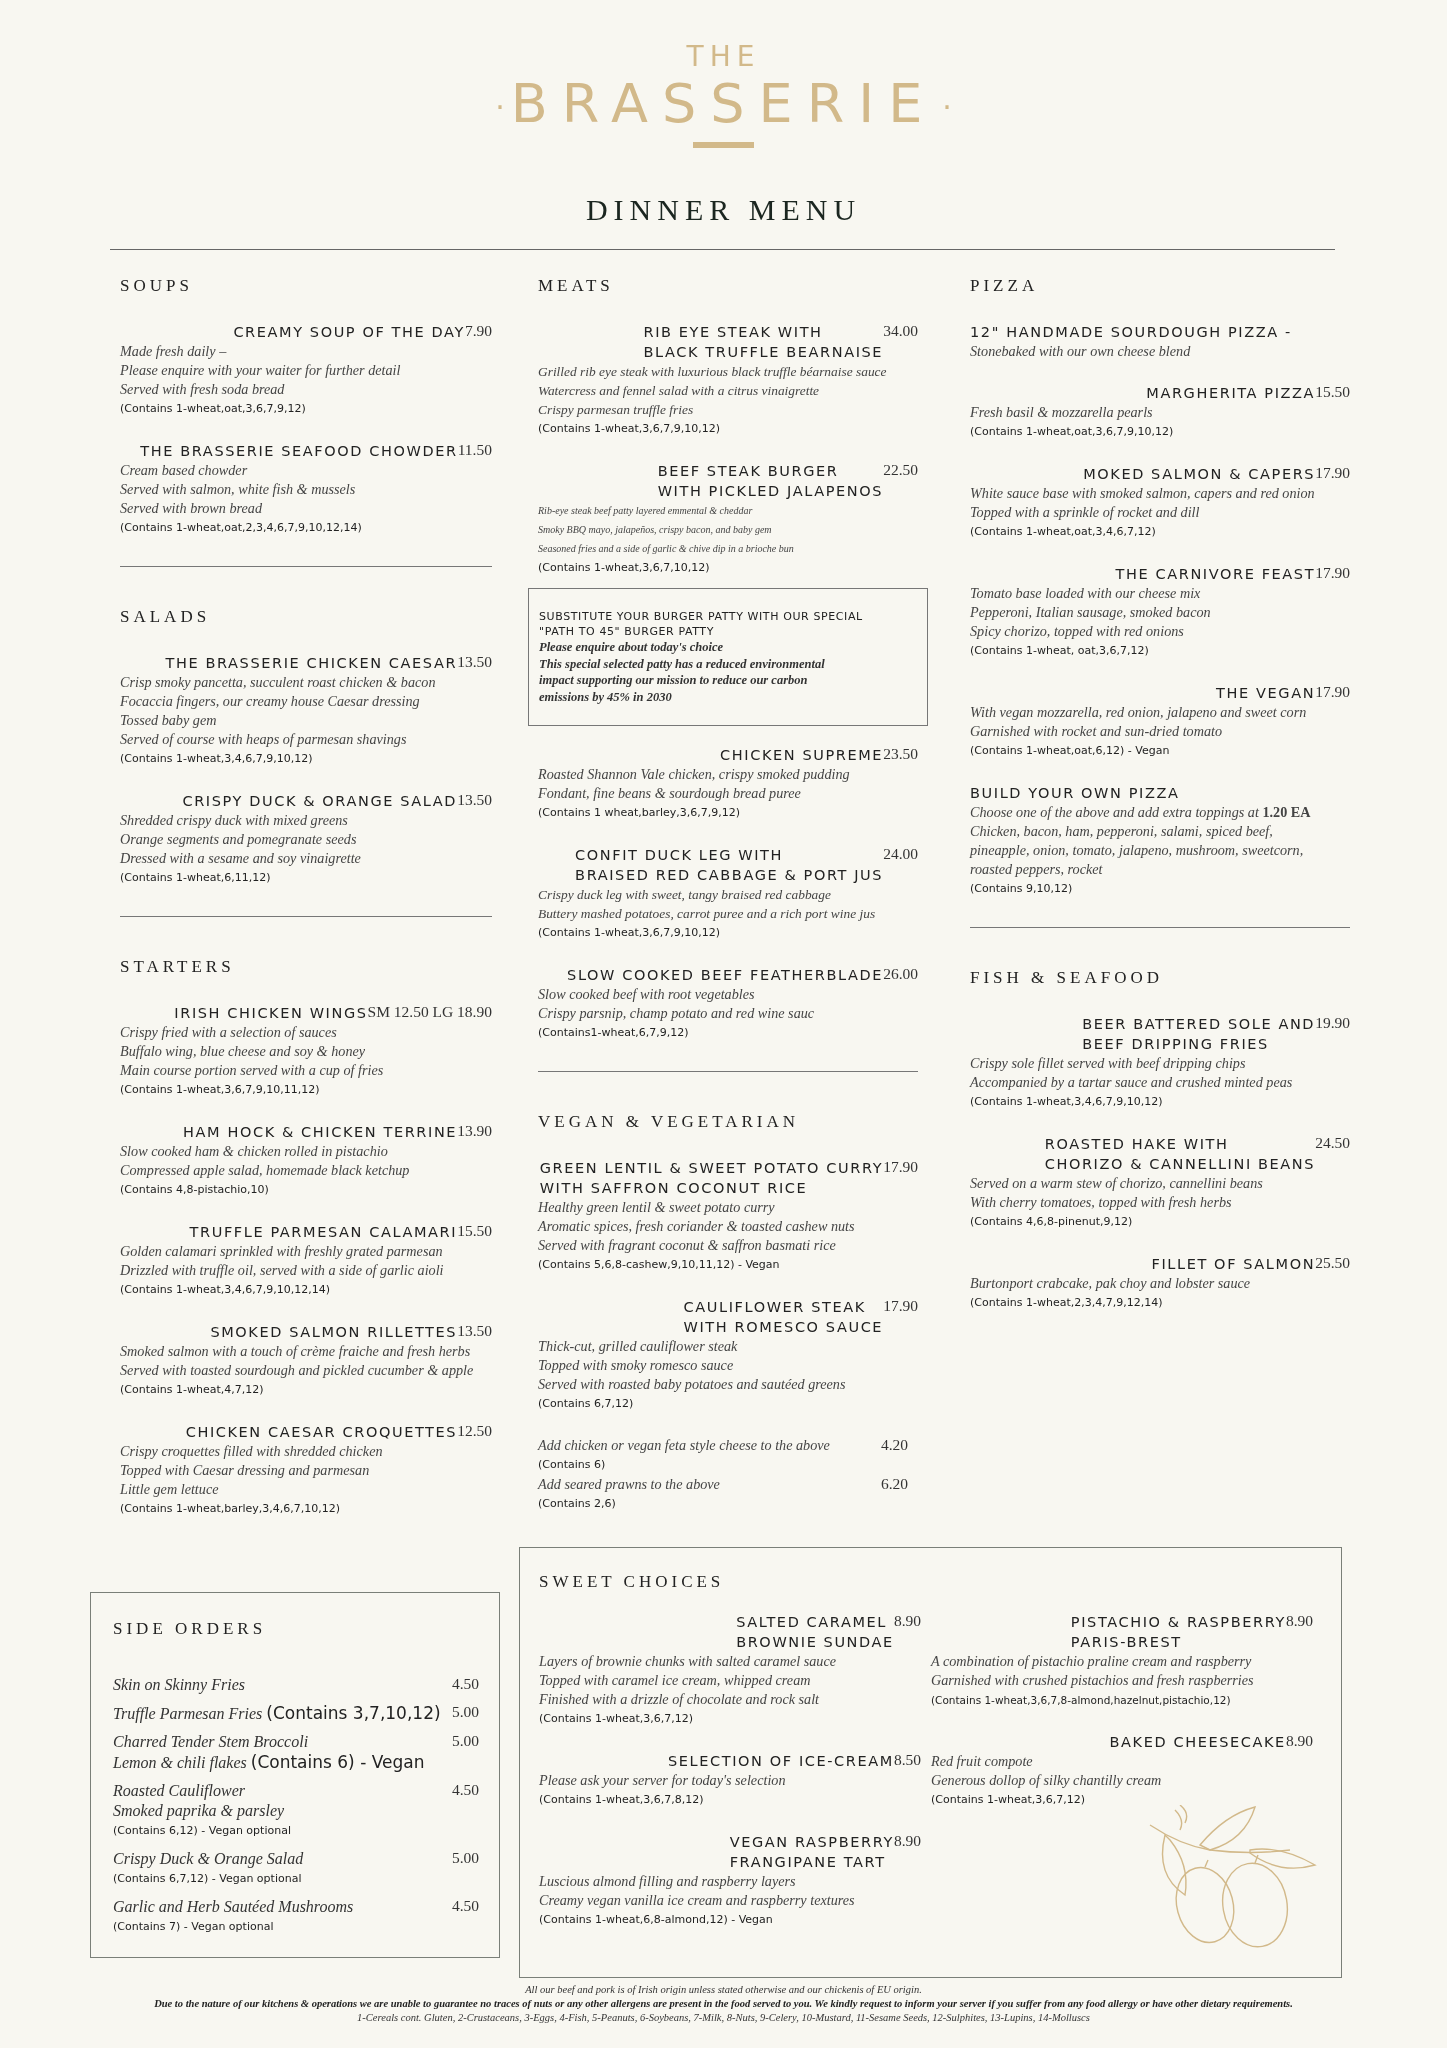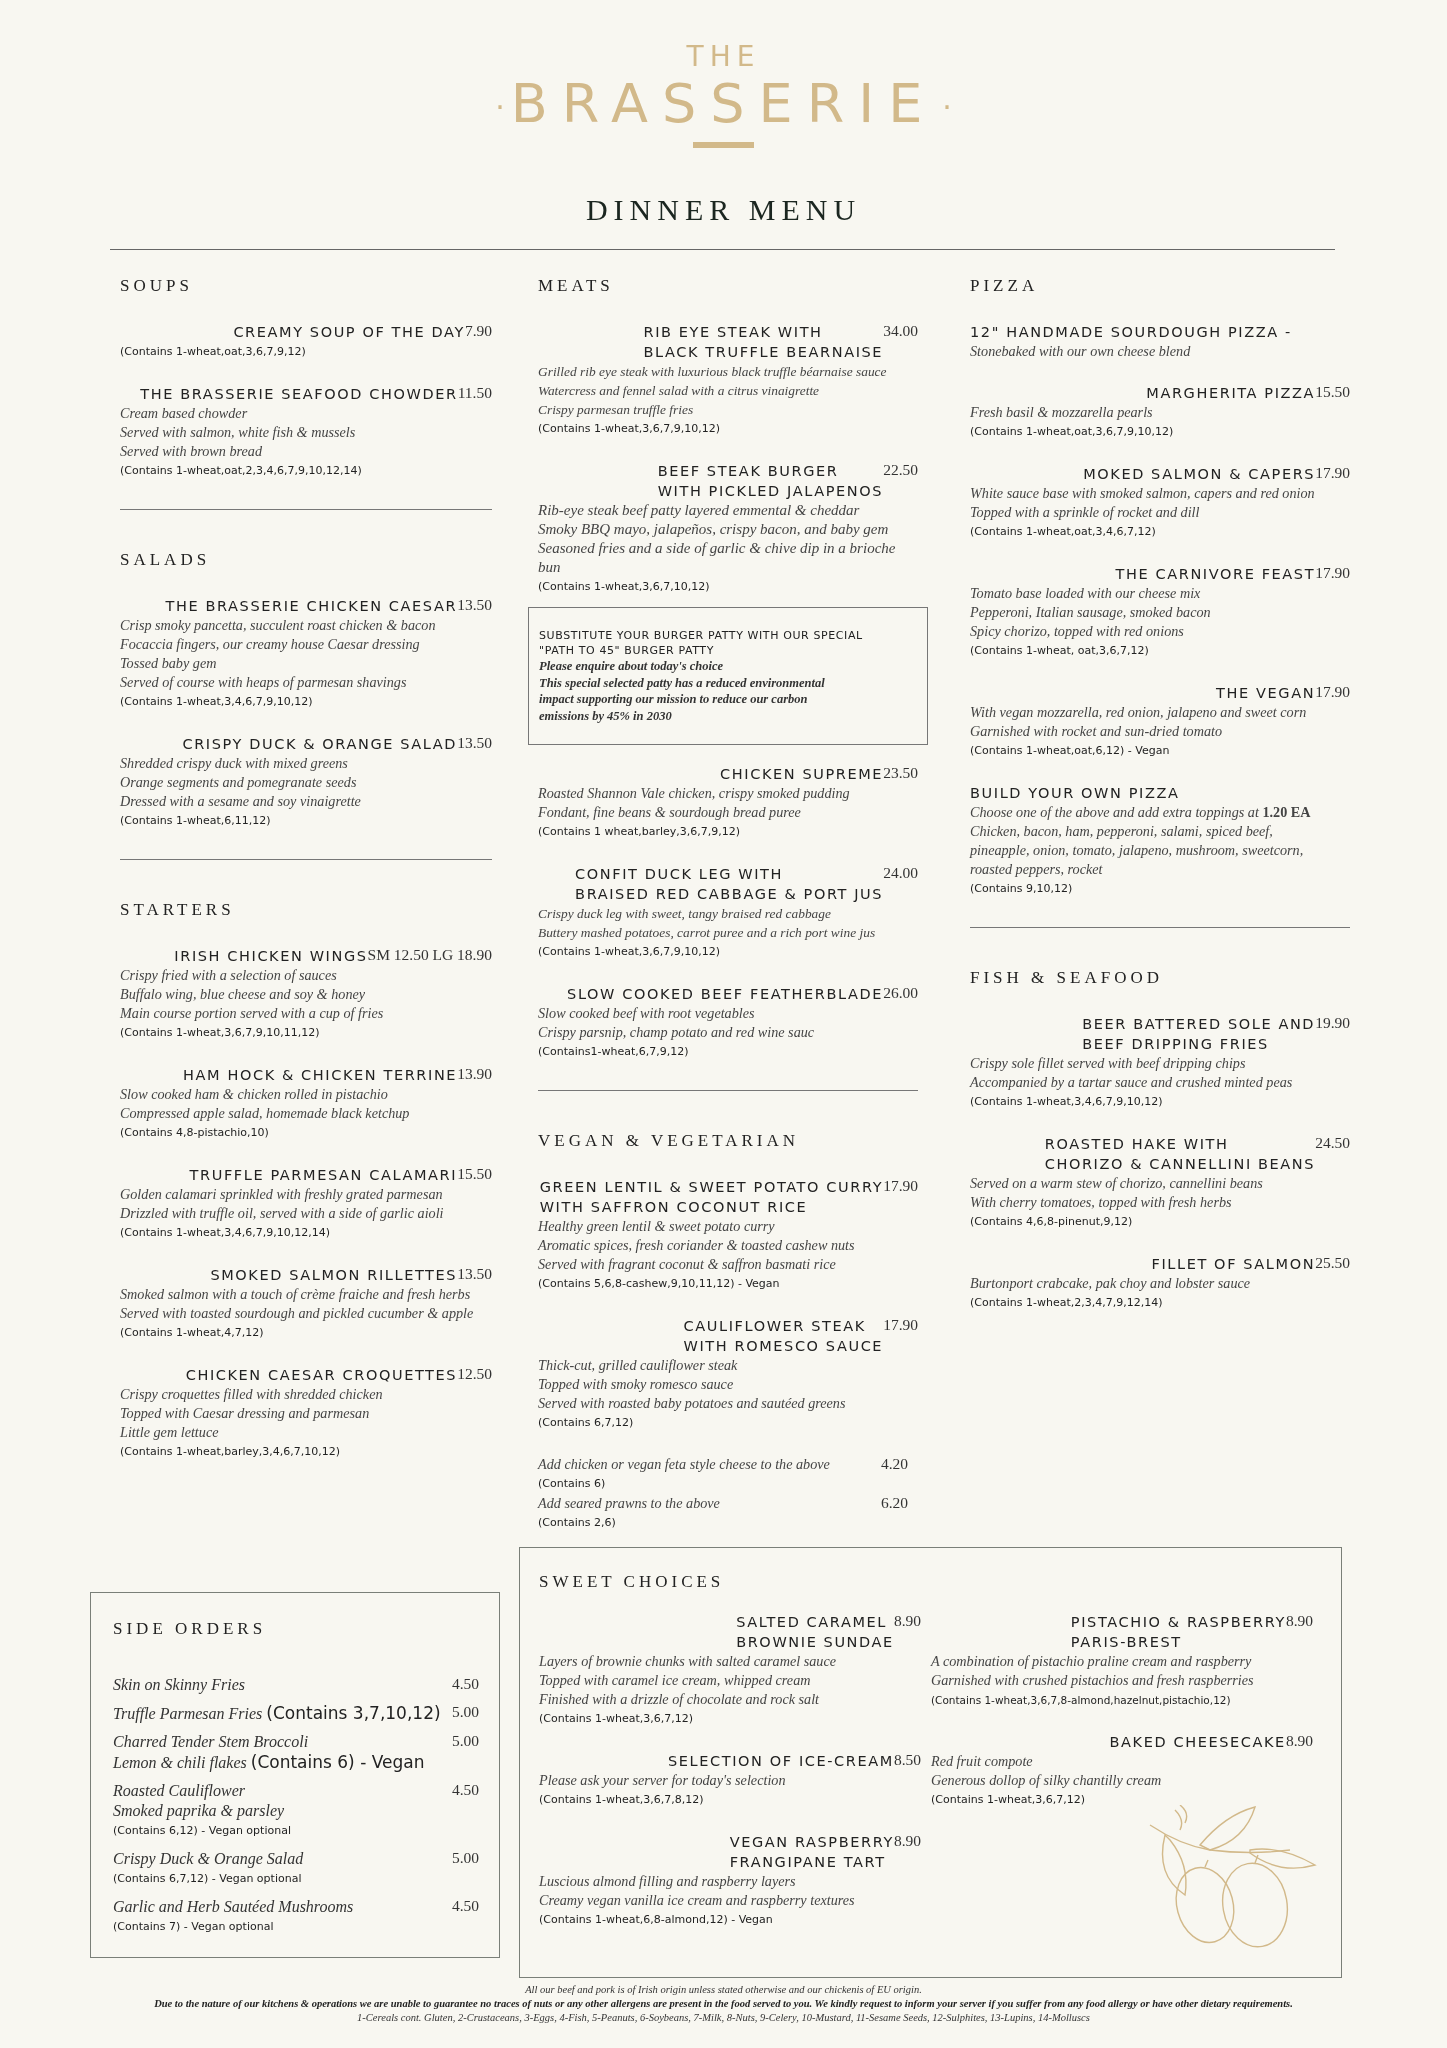--- a/index.html
+++ b/index.html
@@ -49,20 +49,23 @@
 <div class="title">DINNER MENU</div>
 <div class="top-rule"></div>
 
 <div class="col" style="left:112px; top:276px; width:372px;margin-left:8px;">
   <div class="section-h">SOUPS</div>
   <div class="item">
     <div class="item-head">
         <span class="item-name">CREAMY SOUP OF THE DAY</span>
         <span class="price">7.90</span>
       </div>
+    <div class="desc">Made fresh daily –
+Please enquire with your waiter for further detail
+Served with fresh soda bread</div>
     <div class="allergen">(Contains 1-wheat,oat,3,6,7,9,12)</div>
   </div>
   <div class="item">
     <div class="item-head">
         <span class="item-name">THE BRASSERIE SEAFOOD CHOWDER</span>
         <span class="price">11.50</span>
       </div>
     <div class="desc">Cream based chowder
 Served with salmon, white fish &amp; mussels
 Served with brown bread</div>
@@ -195,21 +198,21 @@
 Watercress and fennel salad with a citrus vinaigrette
 Crispy parmesan truffle fries</div>
     <div class="allergen">(Contains 1-wheat,3,6,7,9,10,12)</div>
   </div>
   <div class="item" style="margin-bottom:14px;">
     <div class="item-head">
         <span class="item-name">BEEF STEAK BURGER
 WITH PICKLED JALAPENOS</span>
         <span class="price">22.50</span>
       </div>
-    <div class="desc" style="font-size:15px;">Rib-eye steak beef patty layered emmental &amp; cheddar
+    <div class="desc" style="font-size:10px;">Rib-eye steak beef patty layered emmental &amp; cheddar
 Smoky BBQ mayo, jalapeños, crispy bacon, and baby gem
 Seasoned fries and a side of garlic &amp; chive dip in a brioche bun</div>
     <div class="allergen">(Contains 1-wheat,3,6,7,10,12)</div>
   </div>
   <div class="notice">
     <div class="notice-h">SUBSTITUTE YOUR BURGER PATTY WITH OUR SPECIAL
 "PATH TO 45" BURGER PATTY</div>
     <div class="notice-b">Please enquire about today's choice
 This special selected patty has a reduced environmental
  impact supporting our mission to reduce our carbon

